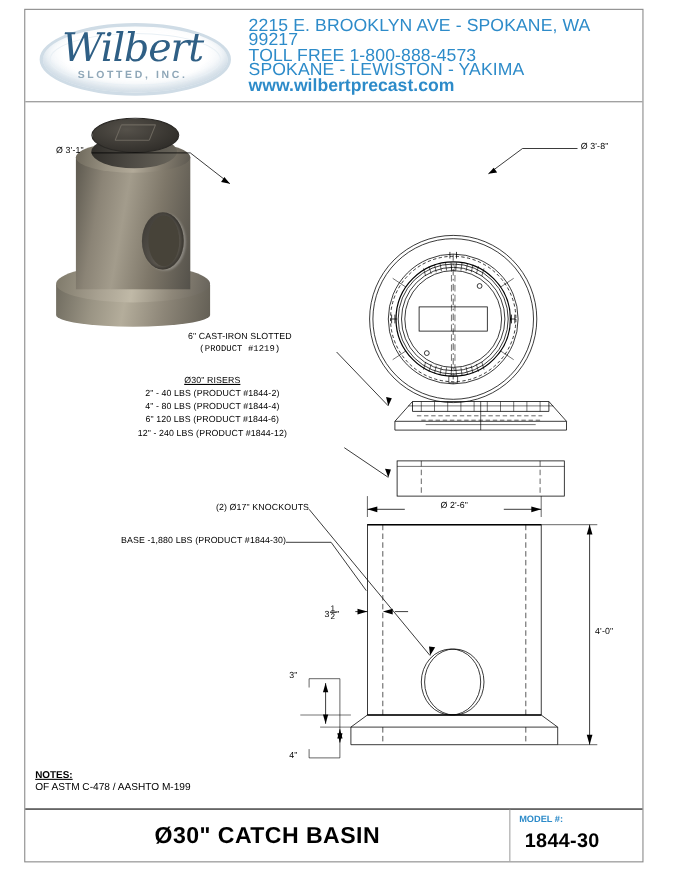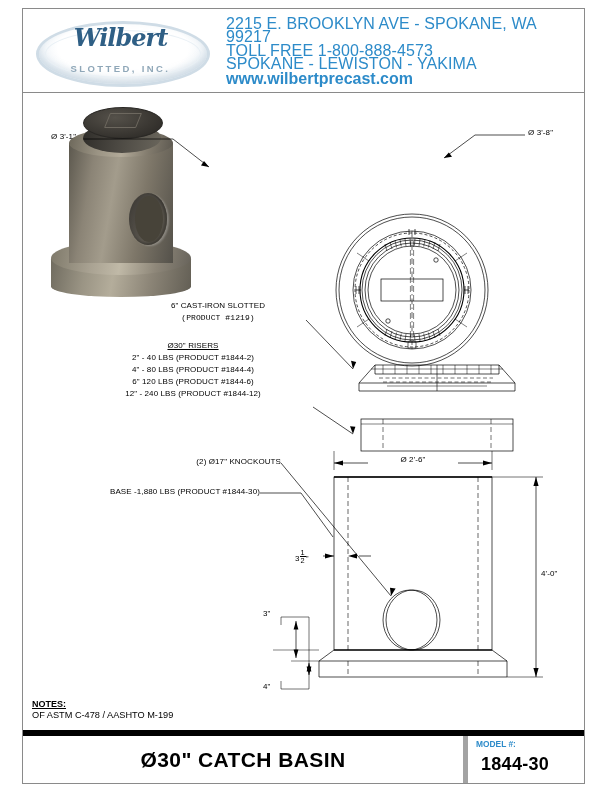--- a/index.html
+++ b/index.html
@@ -15,22 +15,22 @@
 
   .logo-wrap{position:absolute;left:5px;top:4px;width:185px;height:76px;}
   .logo-oval{position:absolute;left:8px;top:8px;width:168px;height:60px;
              border-radius:50%;
              border:3px solid #cfdce6;
              background:radial-gradient(ellipse at 50% 40%,#ffffff 55%,#e8eff5 78%,#ffffff 100%);
              box-shadow:inset 0 -5px 9px rgba(150,175,195,.35);}
   .logo-oval:after{content:"";position:absolute;left:6px;top:6px;right:6px;bottom:6px;
              border-radius:50%;border:1px solid #e9f0f5;}
   .logo-word{position:absolute;left:0;top:10px;width:185px;text-align:center;
-             font-family:"DejaVu Serif",serif;font-style:italic;font-weight:bold;
-             font-size:24px;color:#2f5f85;letter-spacing:-1px;
+             font-family:"DejaVu Serif",serif;font-style:italic;font-weight:normal;
+             font-size:36px;color:#2f5f85;letter-spacing:-1px;
              text-shadow:1px 1px 0 rgba(255,255,255,.8);}
   .logo-sub{position:absolute;left:0;top:50px;width:185px;text-align:center;
             font-size:9.5px;font-weight:bold;letter-spacing:2.4px;color:#8fa7b8;}
 
   .contact{position:absolute;left:203px;top:8px;width:330px;
            color:#2d8bc9;font-size:16px;line-height:13.4px;letter-spacing:.1px;}
   .contact .fax{display:inline-block;margin-left:38px;}
   .contact .web{font-weight:bold;letter-spacing:0;margin-top:1px;}
 
   
@@ -70,32 +70,32 @@
   .ann{position:absolute;font-size:8px;letter-spacing:.1px;white-space:nowrap;color:#000;}
   .ann-c{text-align:center;}
   .ann-r{text-align:right;}
   .udl{text-decoration:underline;}
   .frac{display:inline-block;vertical-align:-.32em;text-align:center;font-size:7.4px;line-height:1;}
   .frac .n{display:block;border-bottom:1px solid #000;padding:0 1px;}
   .frac .d{display:block;padding:0 1px;}
 
   
   .notes{position:absolute;left:23px;top:696px;width:561px;height:40px;
-         border-bottom:6px solid #000000;box-sizing:border-box;}
+         border-bottom:1px solid #000000;box-sizing:border-box;}
   .notes-t{position:absolute;left:9px;top:3px;font-size:9px;font-weight:bold;
            text-decoration:underline;}
   .notes-b{position:absolute;left:9px;top:14px;font-size:9.2px;line-height:11px;}
 
   
   .tb{position:absolute;left:23px;top:736px;width:561px;height:47px;}
   .tb-title{position:absolute;left:0;top:0;width:440px;height:47px;
             display:flex;align-items:center;justify-content:center;
             font-size:21px;font-weight:bold;letter-spacing:.4px;}
   .tb-right{position:absolute;left:440px;top:0;width:121px;height:47px;
-            border-left:5px solid #a3a3a3;box-sizing:border-box;}
+            border-left:1px solid #a3a3a3;box-sizing:border-box;}
   .tb-lbl{position:absolute;left:8px;top:3px;font-size:8.4px;font-weight:bold;
           color:#2d8bc9;}
   .tb-val{position:absolute;left:13px;top:18px;font-size:18px;font-weight:bold;
           letter-spacing:.3px;}
 </style>
 </head>
 <body>
 
 <div class="sheet"></div>
 

